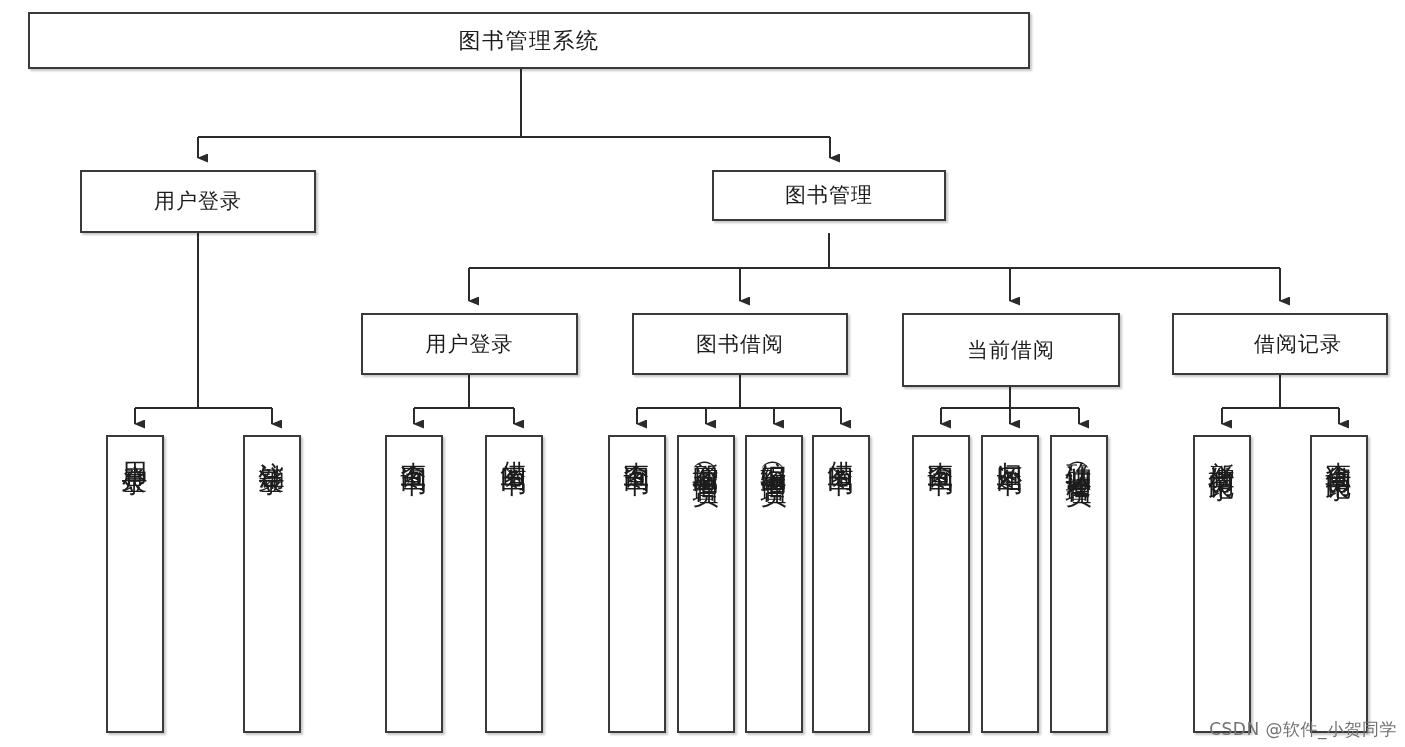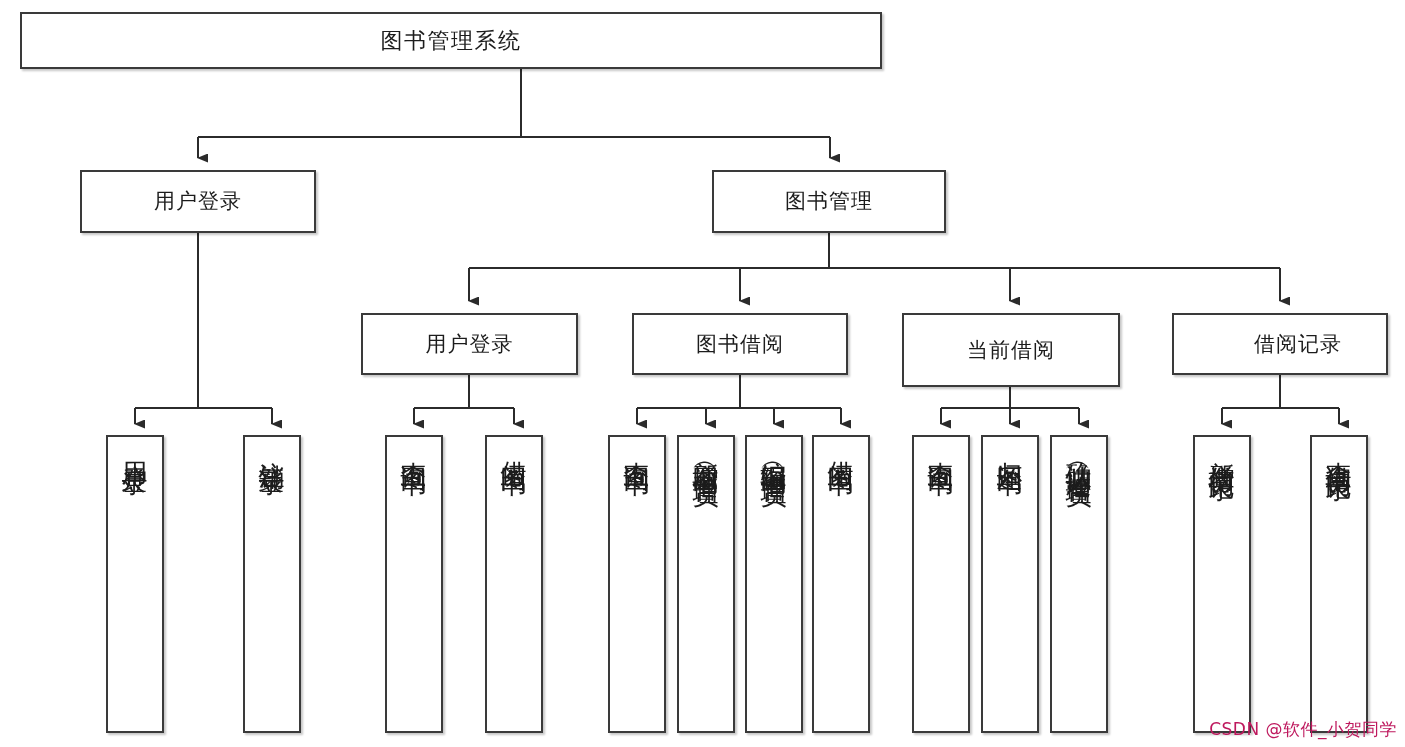--- a/index.html
+++ b/index.html
@@ -53,21 +53,21 @@
     writing-mode:vertical-rl;
     text-orientation:upright;
     font-size:26px;
     letter-spacing:3px;
     line-height:1;
   }
   .watermark{
     position:absolute;
     right:8px;bottom:6px;
     font-size:17px;
-    color:#be185d;
+    color:#737373;
     letter-spacing:0.5px;
     z-index:5;
     white-space:nowrap;
   }
 </style>
 </head>
 <body>
 
 <div id="diagram-root">
 
@@ -114,28 +114,28 @@
       <path d="M1010,408 L1010,424" marker-end="url(#arw)"></path>
       <path d="M1079,408 L1079,424" marker-end="url(#arw)"></path>
 
       <path d="M1280,375 L1280,408"></path>
       <path d="M1222,408 L1339,408"></path>
       <path d="M1222,408 L1222,424" marker-end="url(#arw)"></path>
       <path d="M1339,408 L1339,424" marker-end="url(#arw)"></path>
     </g>
   </svg>
 
-  <div class="node horiz root" style="left:20px;top:12px;width:862px;height:57px;">
+  <div class="node horiz root" style="left:28px;top:12px;width:1002px;height:57px;">
     <span class="label">图书管理系统</span>
   </div>
 
   <div class="node horiz" style="left:80px;top:170px;width:236px;height:63px;">
     <span class="label">用户登录</span>
   </div>
-  <div class="node horiz" style="left:712px;top:170px;width:234px;height:63px;">
+  <div class="node horiz" style="left:712px;top:170px;width:234px;height:51px;">
     <span class="label">图书管理</span>
   </div>
 
   <div class="node horiz" style="left:361px;top:313px;width:217px;height:62px;">
     <span class="label">用户登录</span>
   </div>
   <div class="node horiz" style="left:632px;top:313px;width:216px;height:62px;">
     <span class="label">图书借阅</span>
   </div>
   <div class="node horiz" style="left:902px;top:313px;width:218px;height:74px;">

